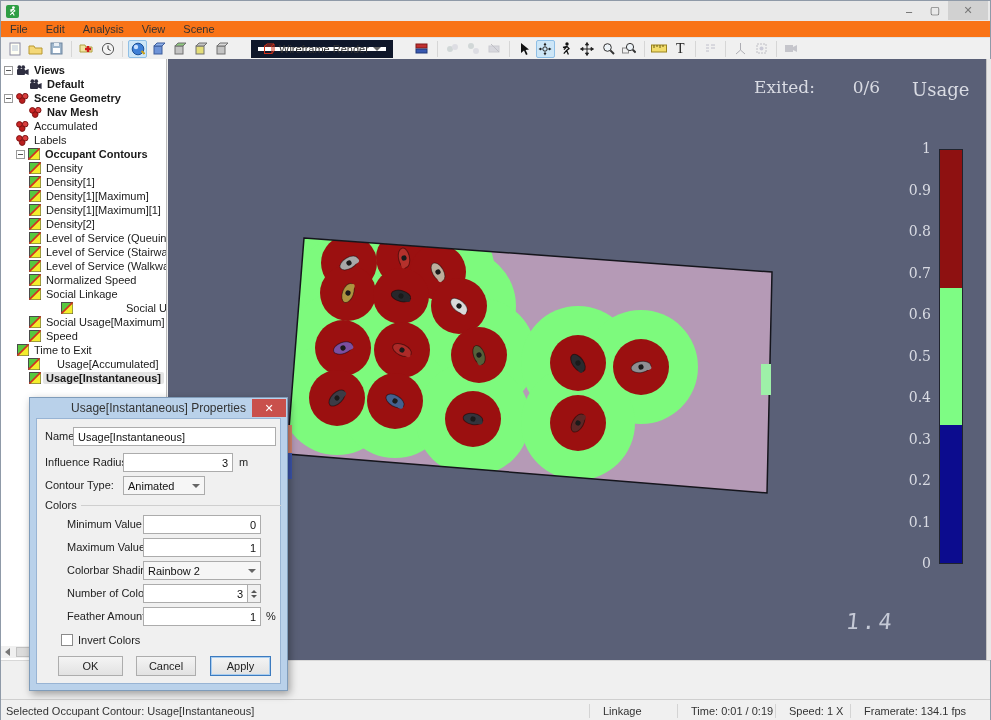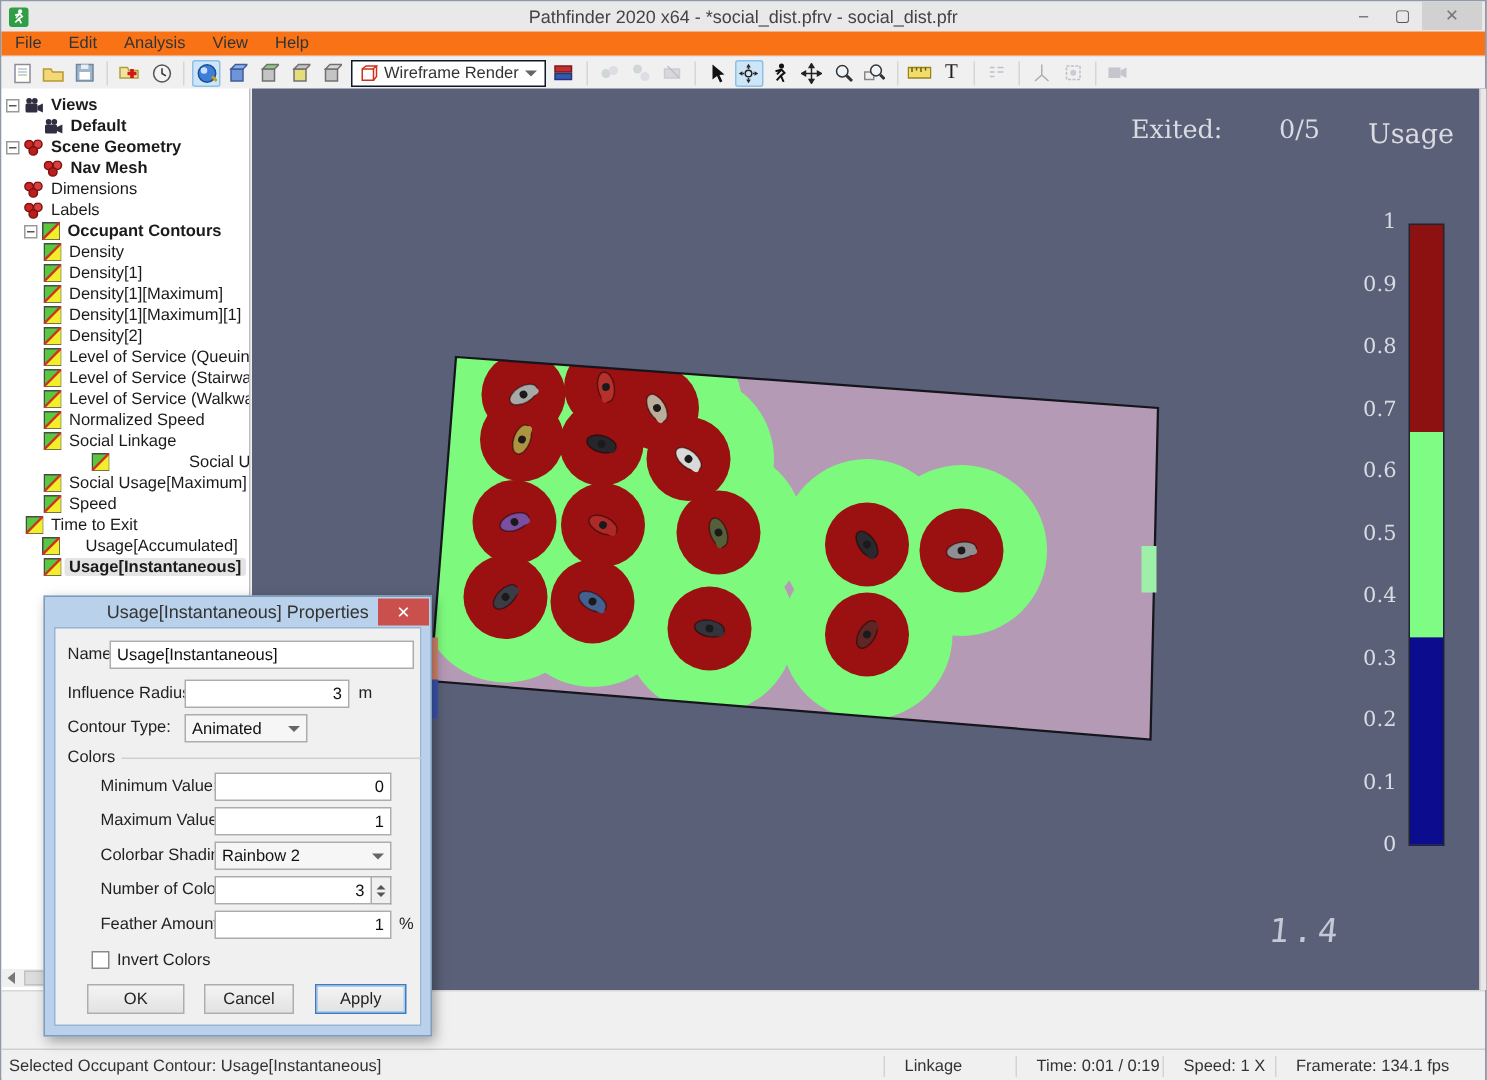--- a/index.html
+++ b/index.html
@@ -27,21 +27,21 @@
 
   
   .toolbar { position:absolute; left:0; top:37px; width:100%; height:21px; background:#f0f0f0;
              display:flex; align-items:center; gap:2px; padding-left:4px; }
   .ticon { width:19px; height:18px; display:flex; align-items:center; justify-content:center;
            border:1px solid transparent; border-radius:2px; }
   .ticon.sel { background:#cde6f7; border-color:#8fbfe6; }
   .ticon.dis { opacity:.35; }
   .tsep { width:1px; height:16px; background:#d6d6d6; margin:0 3px; }
   .render-select { height:18px; display:flex; align-items:center; gap:4px; background:#fff;
-                   border:1px solid #0f172a; padding:0 5px; margin:0 1px; }
+                   border:7px solid #0f172a; padding:0 5px; margin:0 18px; }
   .render-select .lbl { font-size:11px; color:#333; }
   .chev { width:0; height:0; border-left:4px solid transparent; border-right:4px solid transparent;
           border-top:4px solid #666; }
 
   
   .main { position:absolute; left:0; top:58px; width:991px; height:601px; }
 
   .treepanel { position:absolute; left:0; top:0; width:166px; height:601px; background:#fff;
                border-right:1px solid #bcbcbc; overflow:hidden; }
   .tree { padding-top:4px; }
@@ -124,34 +124,33 @@
 
 <div class="window">
 
   <div class="titlebar">
     <div class="app-icon">
       <svg width="9" height="11" viewBox="0 0 9 11">
           <circle cx="5.4" cy="1.6" r="1.4" fill="#fff"></circle>
           <path d="M2 4.2 L5.2 3.2 L6.8 5 L4.6 6.4 L6.2 9.6 M4.6 6.4 L2.2 9 M5.2 3.2 L2.6 6" stroke="#fff" stroke-width="1.1" fill="none"></path>
         </svg>
     </div>
-    <div class="title-text">Pathfinder 2020 x64 - *social_dist.pfrv - social_dist.pfr</div>
     <div class="win-buttons">
       <div class="win-btn">–</div>
       <div class="win-btn">▢</div>
       <div class="win-btn close">✕</div>
     </div>
   </div>
 
   <div class="menubar">
       <span class="menu-item">File</span>
       <span class="menu-item">Edit</span>
       <span class="menu-item">Analysis</span>
       <span class="menu-item">View</span>
-      <span class="menu-item">Help</span>
+      <span class="menu-item">Scene</span>
     </div>
 
   <div class="toolbar">
     <span class="ticon">
         <svg width="12" height="14">
           <rect x="1" y="1" width="10" height="12" fill="#fffff4" stroke="#8a8aa0"></rect>
           <path d="M3 4 h6 M3 6 h6 M3 8 h6" stroke="#b8c4d8"></path>
         </svg>
       </span>
     <span class="ticon">
@@ -370,21 +369,21 @@
           </div>
           <div class="tree-row" style="padding-left: 3px;">
             <span class="exp-spacer"></span>
             <span class="tree-icon">
               <svg width="13" height="11">
                 <circle cx="3.4" cy="3.4" r="2.8" fill="#cc2626" stroke="#7e1212"></circle>
                 <circle cx="9.2" cy="3.2" r="2.8" fill="#d84040" stroke="#7e1212"></circle>
                 <circle cx="6.2" cy="7.6" r="2.8" fill="#b81e1e" stroke="#7e1212"></circle>
               </svg>
             </span>
-            <span class="tree-label">Dimensions</span>
+            <span class="tree-label">Accumulated</span>
           </div>
           <div class="tree-row" style="padding-left: 3px;">
             <span class="exp-spacer"></span>
             <span class="tree-icon">
               <svg width="13" height="11">
                 <circle cx="3.4" cy="3.4" r="2.8" fill="#cc2626" stroke="#7e1212"></circle>
                 <circle cx="9.2" cy="3.2" r="2.8" fill="#d84040" stroke="#7e1212"></circle>
                 <circle cx="6.2" cy="7.6" r="2.8" fill="#b81e1e" stroke="#7e1212"></circle>
               </svg>
             </span>
@@ -697,21 +696,21 @@
             <circle cx="0" cy="0" r="2.6" fill="#1a1a1a"></circle>
           </g>
           <g transform="translate(577,422) rotate(-60)">
             <ellipse cx="0" cy="0" rx="10" ry="5.5" fill="#5e2726" stroke="rgba(0,0,0,0.45)" stroke-width="1"></ellipse>
             <ellipse cx="7" cy="2" rx="3.2" ry="2.2" fill="#5e2726"></ellipse>
             <circle cx="0" cy="0" r="2.6" fill="#1a1a1a"></circle>
           </g>
         </svg>
       <div class="vp-overlay exited-row">
         <span>Exited:</span>
-        <span>0/5</span>
+        <span>0/6</span>
       </div>
       <div class="vp-overlay legend-title">Usage</div>
       <div class="colorbar">
           <div style="flex: 1 1 0%; background: rgb(142, 17, 17);"></div>
           <div style="flex: 1 1 0%; background: rgb(126, 252, 132);"></div>
           <div style="flex: 1 1 0%; background: rgb(12, 12, 142);"></div>
         </div>
       <div class="cb-ticks">
           <span class="cb-tick" style="top: -9px;">1</span>
           <span class="cb-tick" style="top: 32.5px;">0.9</span>

